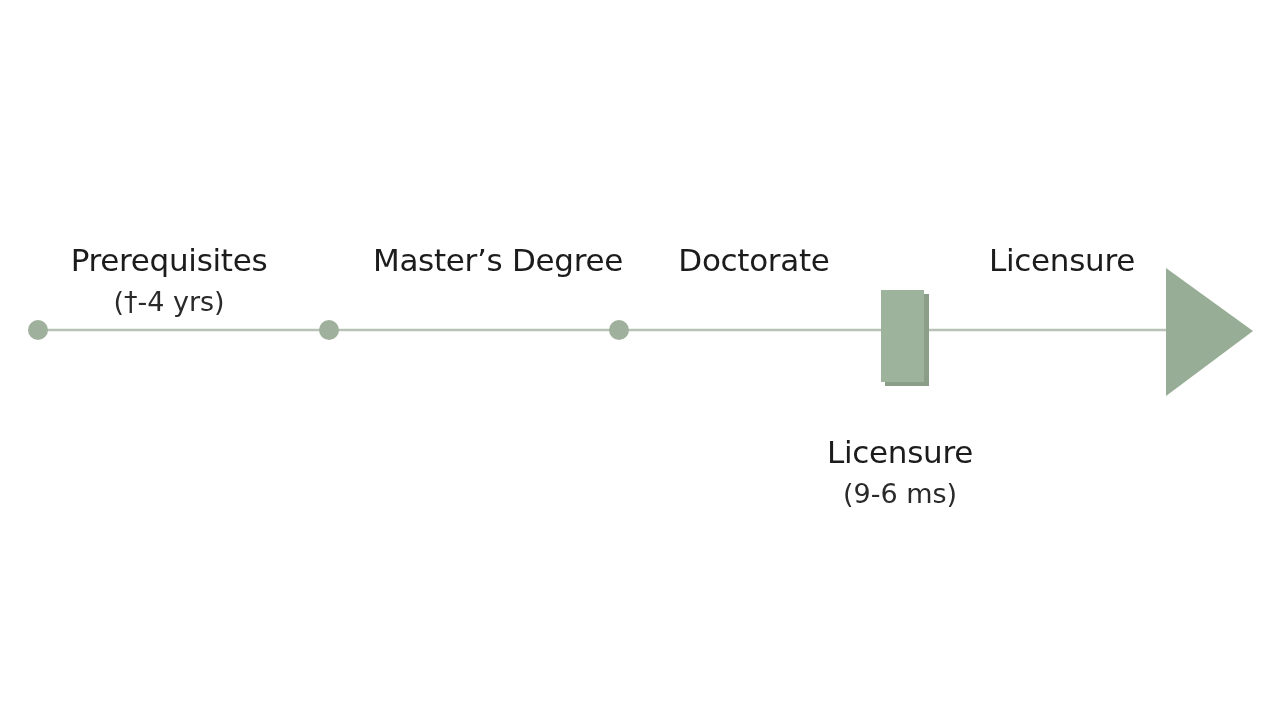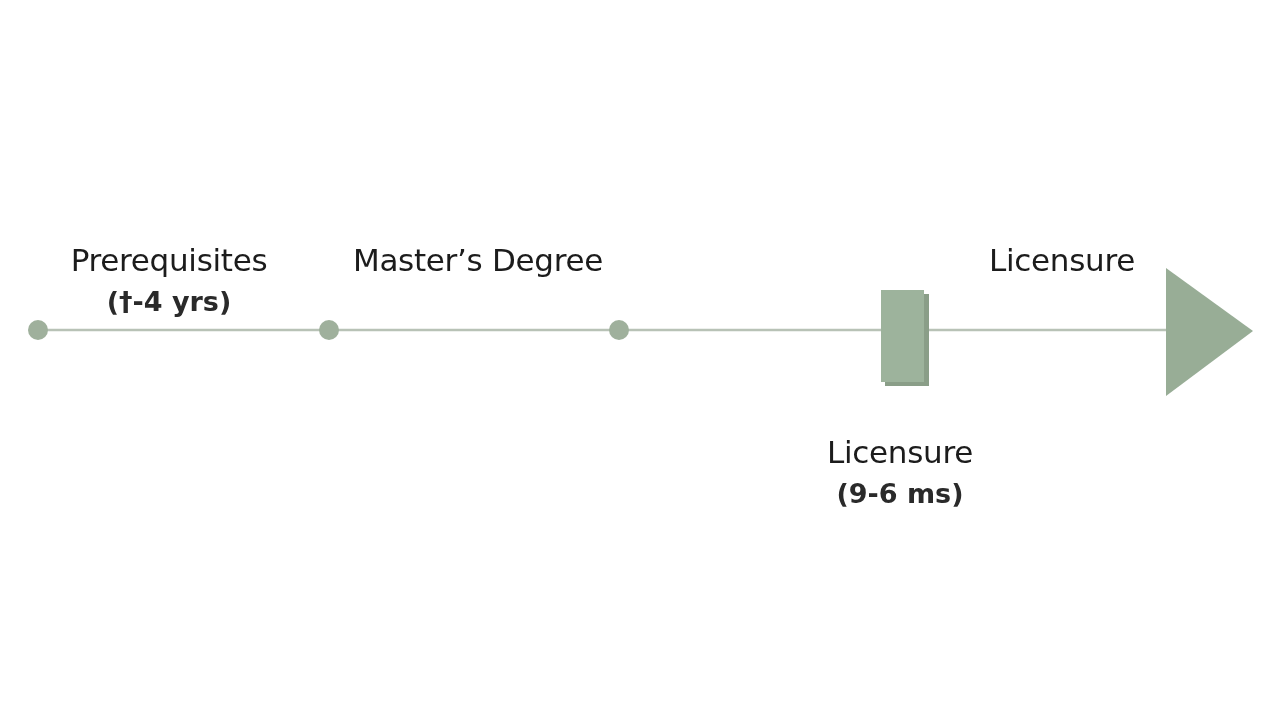--- a/index.html
+++ b/index.html
@@ -12,21 +12,21 @@
   #diagram { position: absolute; left: 0; top: 0; }
   .label {
     position: absolute;
     text-align: center;
     color: #1c1c1c;
     transform: translateX(-50%);
     white-space: nowrap;
     line-height: 42px;
   }
   .label .title { font-size: 31px; display: block; letter-spacing: -0.3px; }
-  .label .dur { font-size: 27px; display: block; color: #2a2a2a; font-weight: bold; }
+  .label .dur { font-size: 27px; display: block; color: #2a2a2a; }
 </style>
 </head>
 <body>
 
 <svg id="diagram" width="1280" height="720" viewBox="0 0 1280 720">
   <line x1="38" y1="330" x2="1168" y2="330" stroke="#b8c2b6" stroke-width="2.5"></line>
   <circle cx="38" cy="330" r="10" fill="#9fb09c"></circle>
   <circle cx="329" cy="330" r="10" fill="#9fb09c"></circle>
   <circle cx="619" cy="330" r="10" fill="#9fb09c"></circle>
   <g>
@@ -34,25 +34,26 @@
     <rect x="881" y="290" width="43" height="92" fill="#9db39c"></rect>
   </g>
   <polygon points="1166,268 1253,331 1166,396" fill="#98ad96"></polygon>
 </svg>
 
 <div class="label" style="left:169px; top:239px;">
   <span class="title">Prerequisites</span>
   <span class="dur">(†-4 yrs)</span>
 </div>
 
-<div class="label" style="left:478px; top:239px;text-align:center;">
+<div class="label" style="left:498px; top:239px;text-align:center;">
   <span class="title">Master’s Degree</span>
 </div>
 
 <div class="label" style="left:754px; top:239px;">
+  <span class="title">Doctorate</span>
 </div>
 
 <div class="label" style="left:1062px; top:239px;">
   <span class="title">Licensure</span>
 </div>
 
 <div class="label" style="left:900px; top:431px;">
   <span class="title">Licensure</span>
   <span class="dur">(9-6 ms)</span>
 </div>

